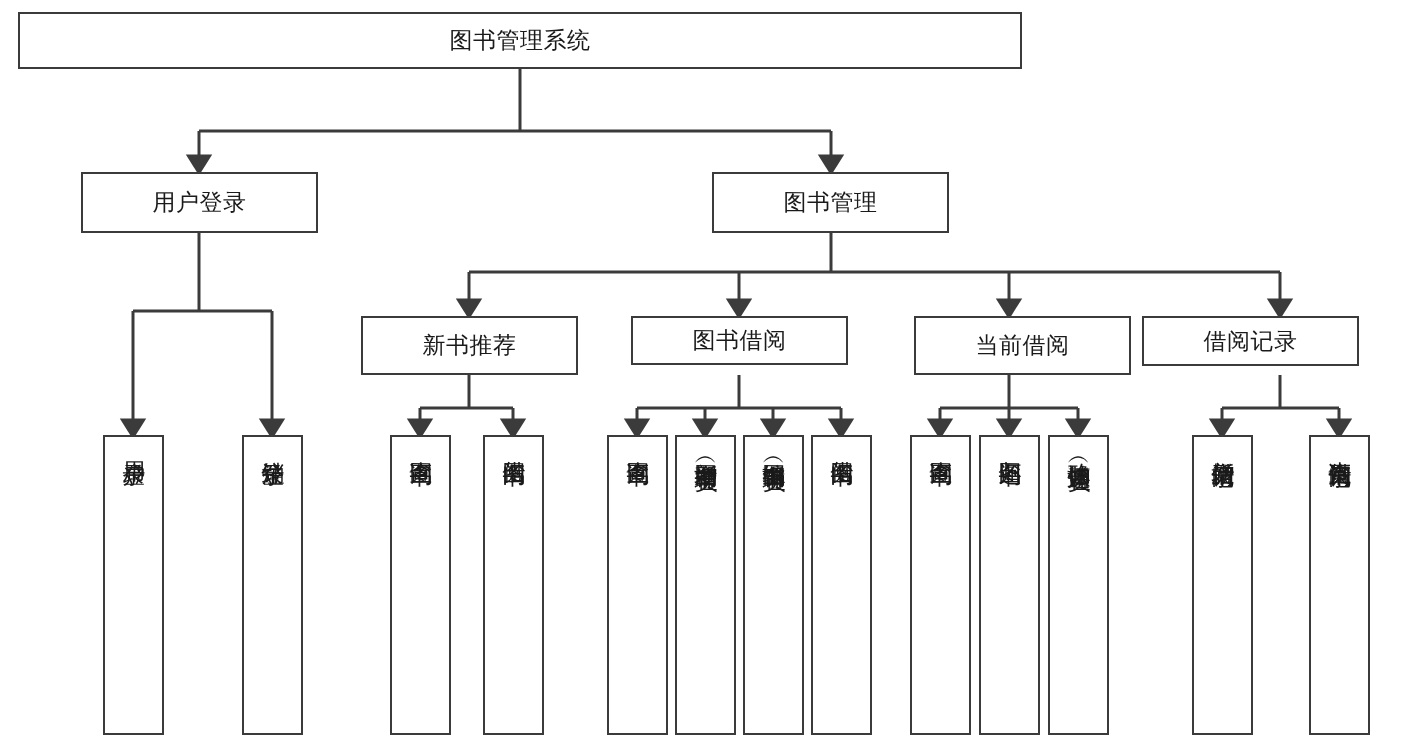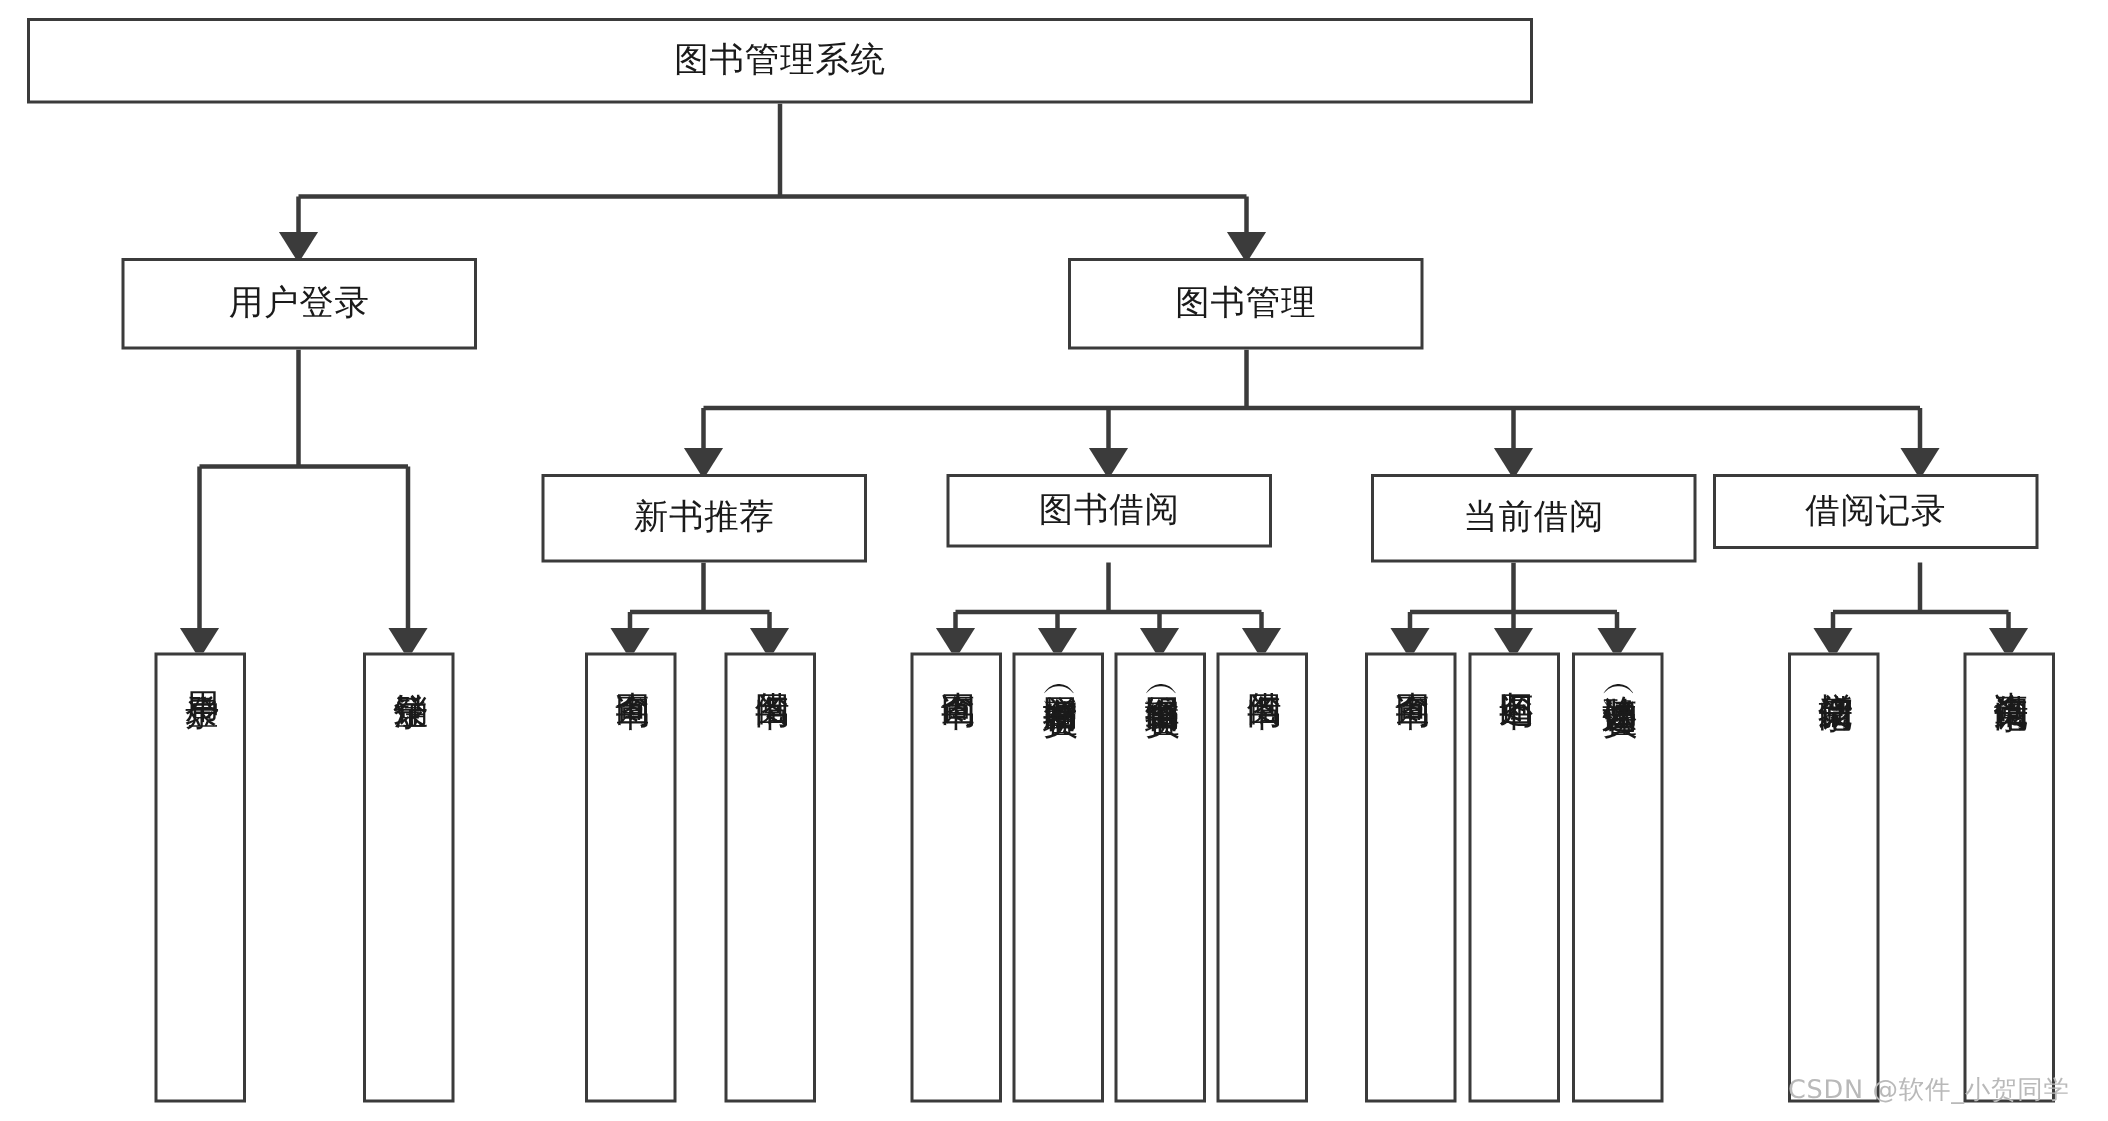--- a/index.html
+++ b/index.html
@@ -187,15 +187,14 @@
     <span class="label">确认归还（管理员）</span>
   </div>
 
   <div class="node vert" style="left:1192px; top:435px; width:61px; height:300px;">
     <span class="label">新增借阅记录</span>
   </div>
   <div class="node vert" style="left:1309px; top:435px; width:61px; height:300px;">
     <span class="label">查询借阅记录</span>
   </div>
 
-  <div class="watermark" style="left:1192px; top:715px;">CSDN @软件_小贺同学</div>
 
 </div>
 
 </body></html>

